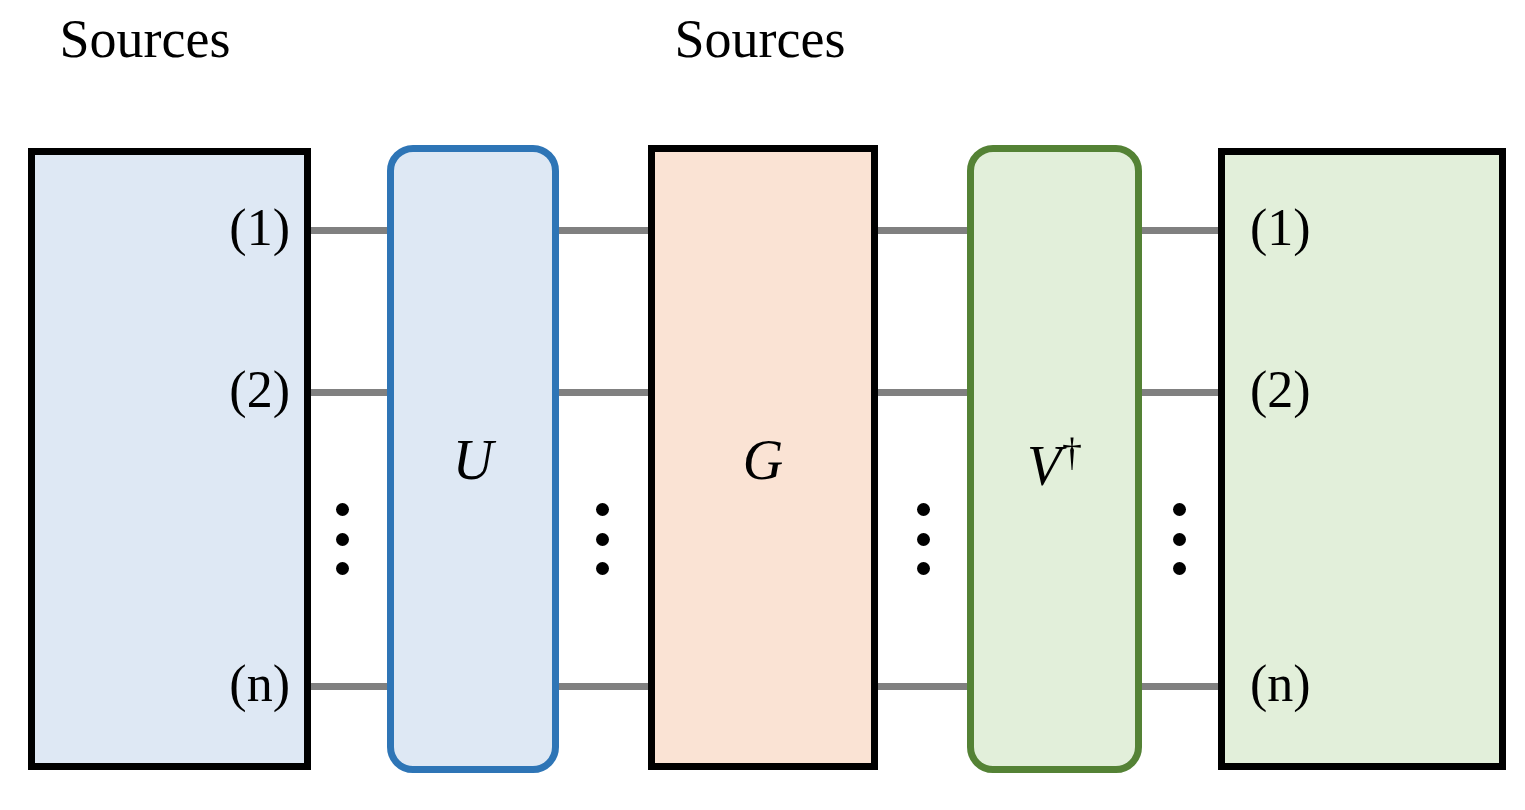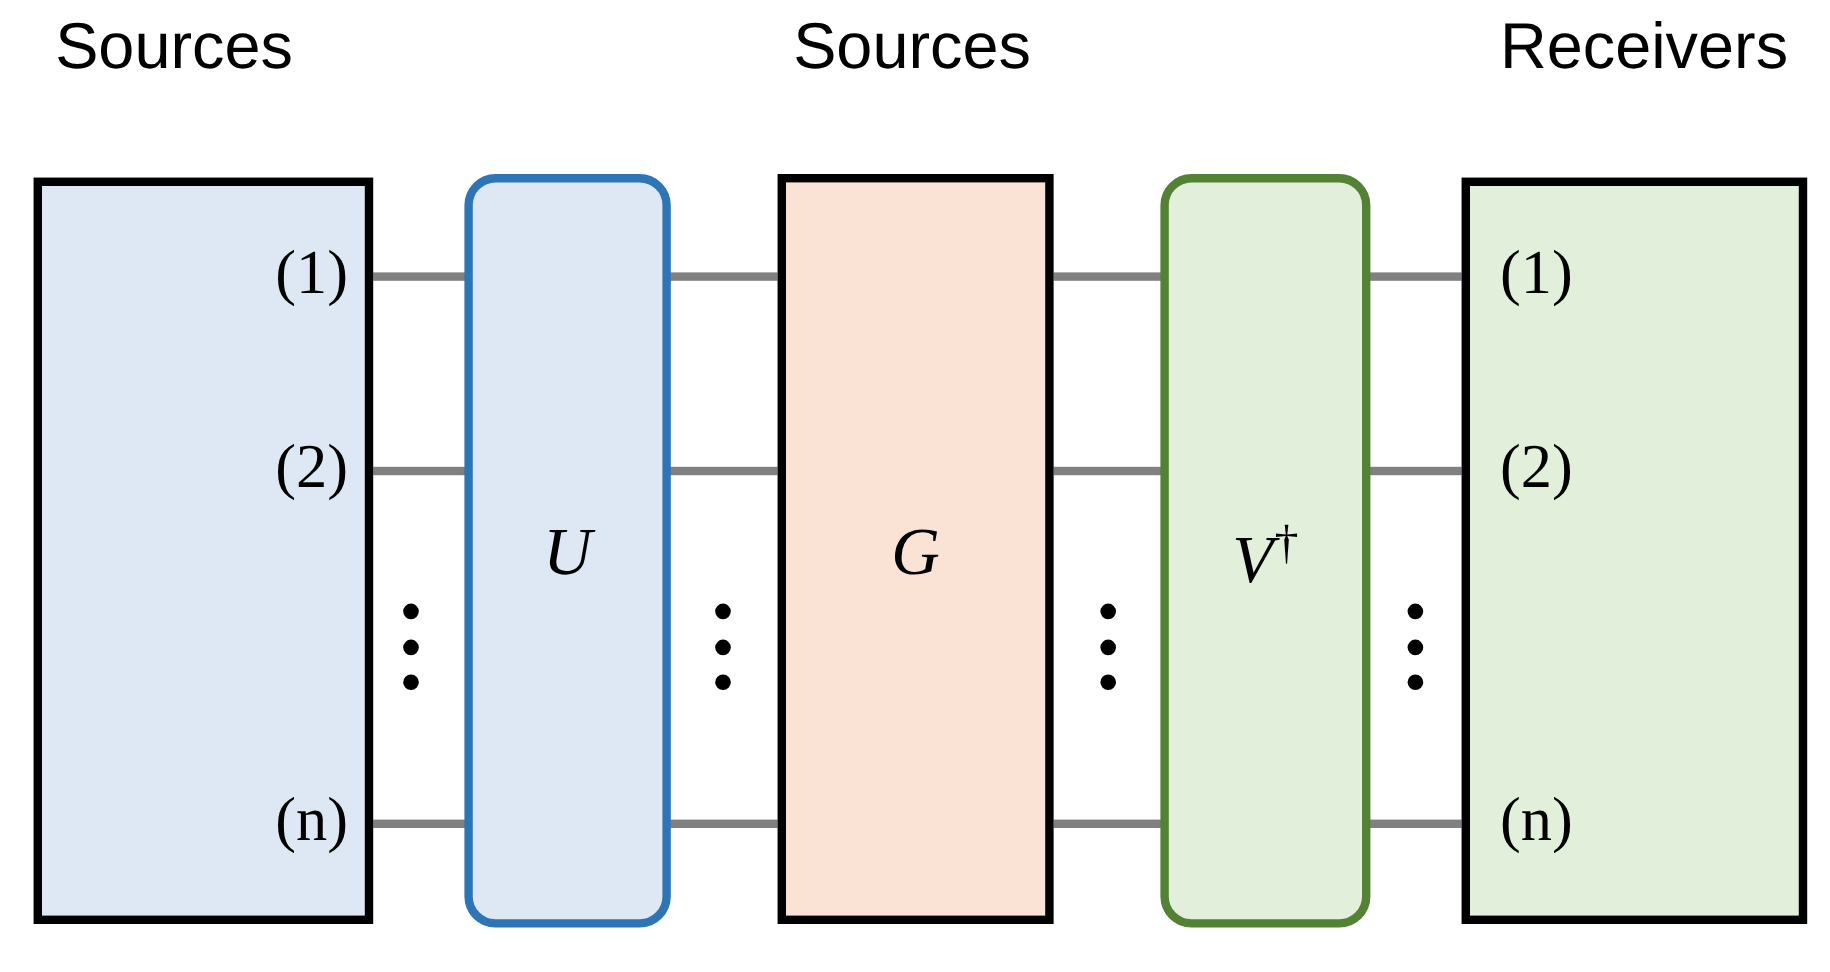--- a/index.html
+++ b/index.html
@@ -12,21 +12,21 @@
     width: 1525px;
     height: 810px;
     background: #ffffff;
     overflow: hidden;
     font-family: "Liberation Sans", sans-serif;
   }
 
   
   .col-header {
     position: absolute;
-    font-family: Liberation Sans, sans-serif;
+    font-family: Liberation Serif, serif;
     font-size: 54px;
     line-height: 1;
     color: #000000;
     white-space: nowrap;
     text-align: center;
   }
 
   
   .box {
     position: absolute;
@@ -111,23 +111,20 @@
 <body>
 
 <div id="stage">
 
   <div class="col-header" style="left: 10px; top: 12px; width: 270px;">
     <span>Sources</span>
   </div>
   <div class="col-header" style="left: 620px; top: 12px; width: 280px;">
     <span>Sources</span>
   </div>
-  <div class="col-header" style="left: 1230px; top: 12px; width: 280px;">
-    <span>Receivers</span>
-  </div>
 
   <div id="wire-layer">
       <div class="wire" id="wire-src-u-1" style="left: 308px; top: 227px; width: 84px;"></div>
       <div class="wire" id="wire-src-u-2" style="left: 308px; top: 389px; width: 84px;"></div>
       <div class="wire" id="wire-src-u-n" style="left: 308px; top: 683px; width: 84px;"></div>
       <div class="wire" id="wire-u-g-1" style="left: 554px; top: 227px; width: 98px;"></div>
       <div class="wire" id="wire-u-g-2" style="left: 554px; top: 389px; width: 98px;"></div>
       <div class="wire" id="wire-u-g-n" style="left: 554px; top: 683px; width: 98px;"></div>
       <div class="wire" id="wire-g-v-1" style="left: 875px; top: 227px; width: 96px;"></div>
       <div class="wire" id="wire-g-v-2" style="left: 875px; top: 389px; width: 96px;"></div>

